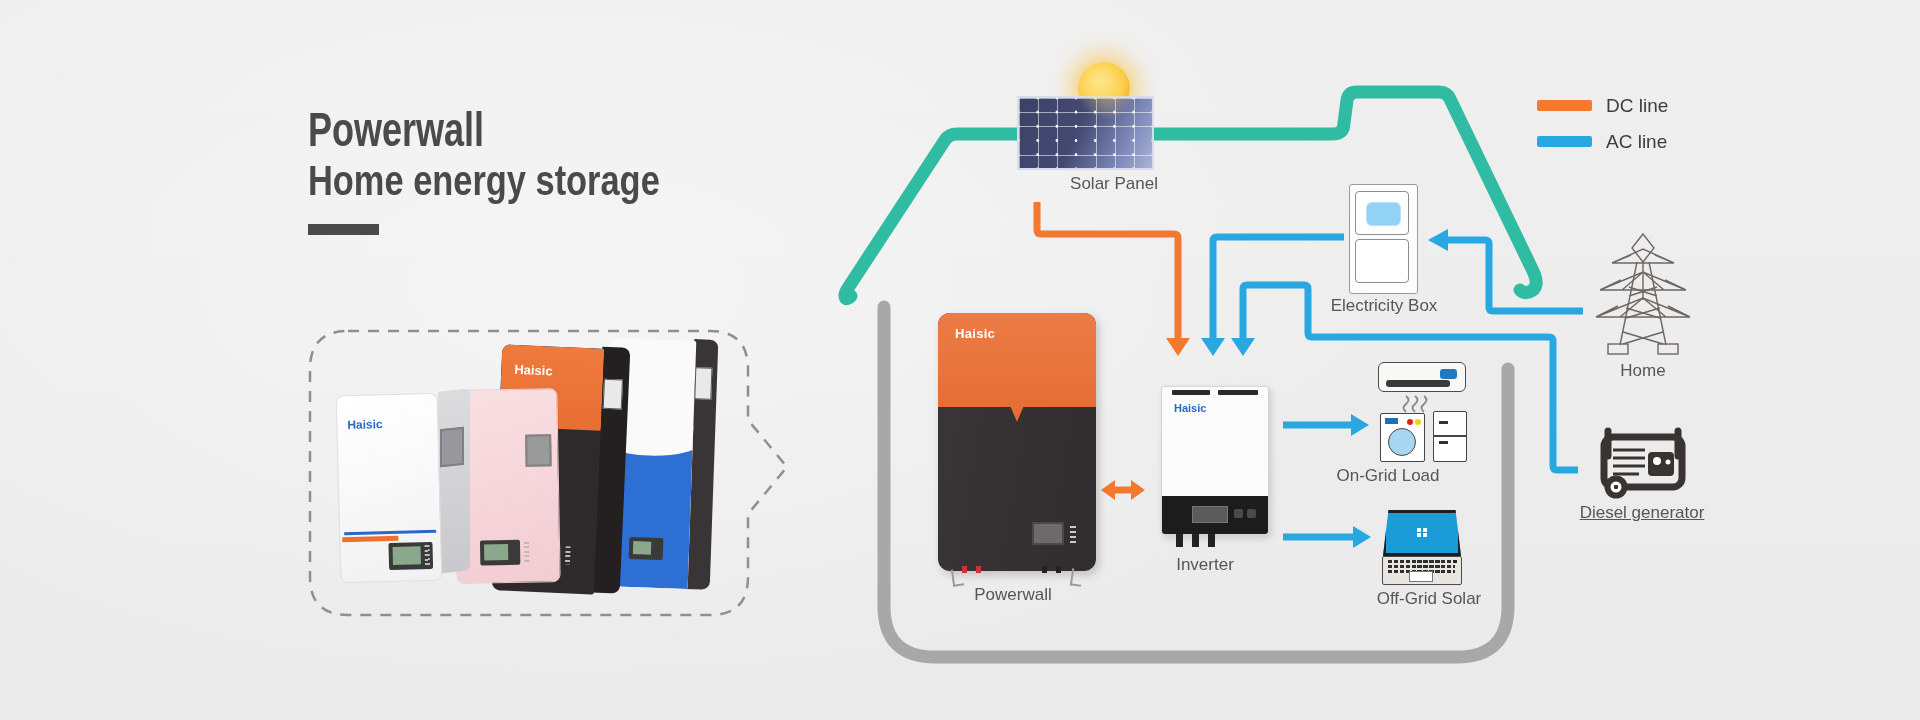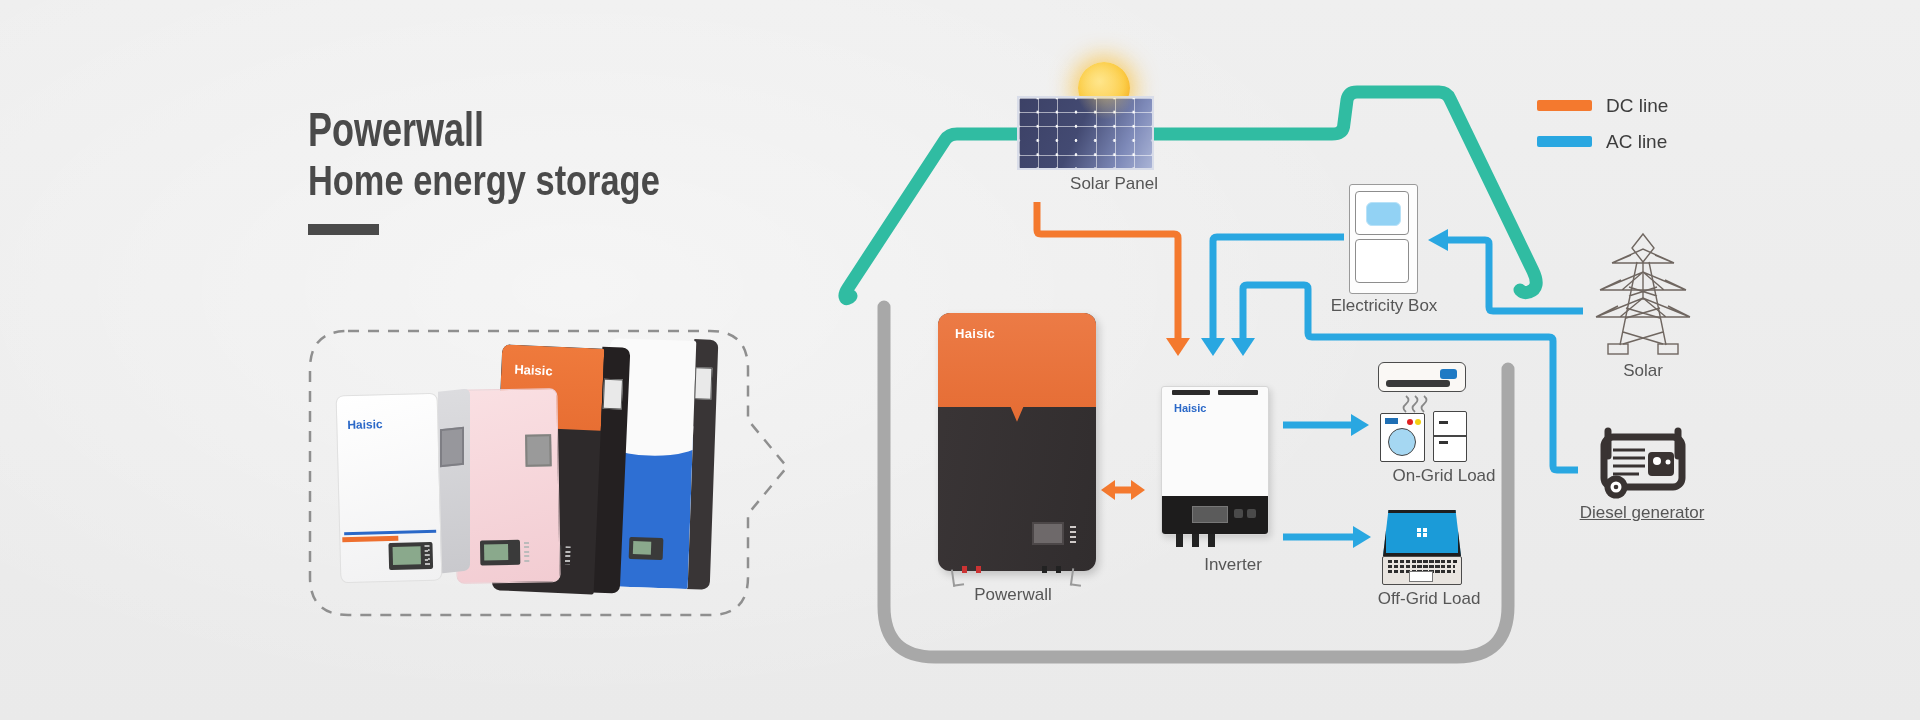--- a/index.html
+++ b/index.html
@@ -233,21 +233,21 @@
   <div class="sun-glow"></div>
   <div class="label" style="left:1114px;top:174px;">Solar Panel</div>
 
   <div class="ebox">
     <div class="ebox-cell ebox-top">
       <div class="breaker"></div>
     </div>
     <div class="ebox-cell ebox-bot"></div>
   </div>
   <div class="label" style="left:1384px;top:296px;">Electricity Box</div>
-  <div class="label" style="left:1643px;top:361px;">Solar</div>
+  <div class="label" style="left:1643px;top:361px;">Home</div>
   <div class="label" style="left:1642px;top:503px;text-decoration:underline;">Diesel generator</div>
 
   <div class="pw">
     <div class="pw-body"></div>
     <div class="pw-orange"></div>
     <div class="pw-logo">Haisic</div>
     <div class="pw-screen"></div>
     <div class="pw-leds"></div>
     <div class="pw-pin" style="left:24px;background:#c33;"></div>
     <div class="pw-pin" style="left:38px;background:#c33;"></div>
@@ -264,49 +264,49 @@
     <div class="inv-logo">Haisic</div>
     <div class="inv-black">
       <div class="inv-disp"></div>
       <div class="inv-btn" style="left:72px;"></div>
       <div class="inv-btn" style="left:85px;"></div>
     </div>
     <div class="inv-conn" style="left:14px;"></div>
     <div class="inv-conn" style="left:30px;"></div>
     <div class="inv-conn" style="left:46px;"></div>
   </div>
-  <div class="label" style="left:1233px;top:555px;">Inverter</div>
+  <div class="label" style="left:1205px;top:555px;">Inverter</div>
 
   <div class="ac-unit">
     <div class="ac-btn"></div>
     <div class="ac-vent"></div>
   </div>
   <div class="washer">
     <div class="washer-panel"></div>
     <div class="dot" style="left:26px;top:5px;width:6px;height:6px;background:#e02020;"></div>
     <div class="dot" style="left:34px;top:5px;width:6px;height:6px;background:#f2d012;"></div>
     <div class="washer-door"></div>
   </div>
   <div class="fridge">
     <div class="fridge-div"></div>
     <div class="handle" style="top:9px;"></div>
     <div class="handle" style="top:29px;"></div>
   </div>
-  <div class="label" style="left:1444px;top:466px;">On-Grid Load</div>
+  <div class="label" style="left:1388px;top:466px;">On-Grid Load</div>
 
   <div class="laptop">
     <div class="lap-screen"></div>
     <div class="win-logo"></div>
     <div class="lap-base">
       <div class="lap-keys"></div>
       <div class="lap-pad"></div>
       <div class="lap-dot"></div>
     </div>
   </div>
-  <div class="label" style="left:1429px;top:589px;">Off-Grid Load</div>
+  <div class="label" style="left:1429px;top:589px;">Off-Grid Solar</div>
 
   <div class="unit" style="left:606px;top:338px;width:110px;height:252px;transform:rotate(2deg);z-index:1;">
     <div class="face u4-side"></div>
     <div class="face u4-front">
       <div class="u4-blue"></div>
       <div class="u4-scoop"></div>
       <div class="u-screen" style="left:26px;top:198px;width:34px;height:22px;">
           <i></i>
         </div>
     </div>

